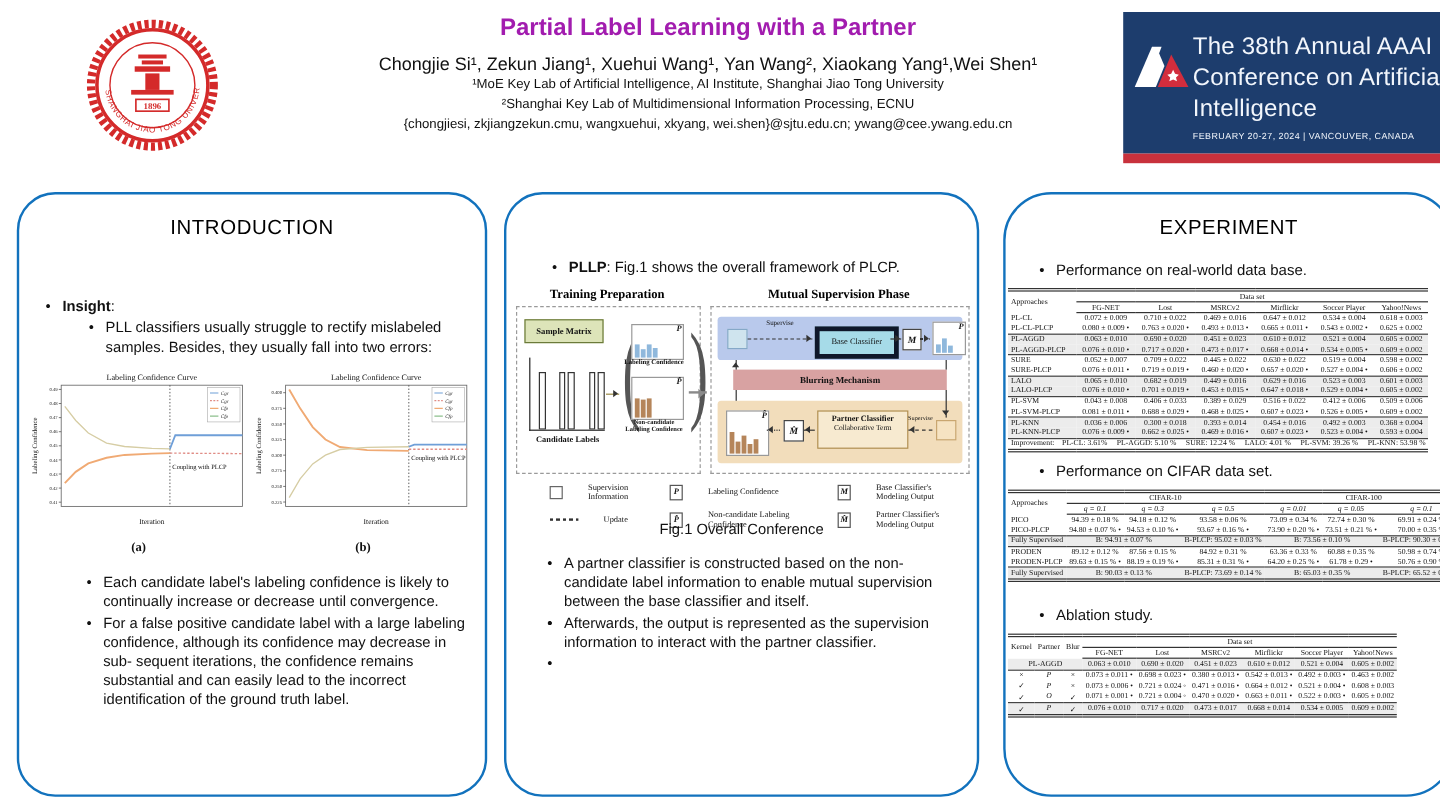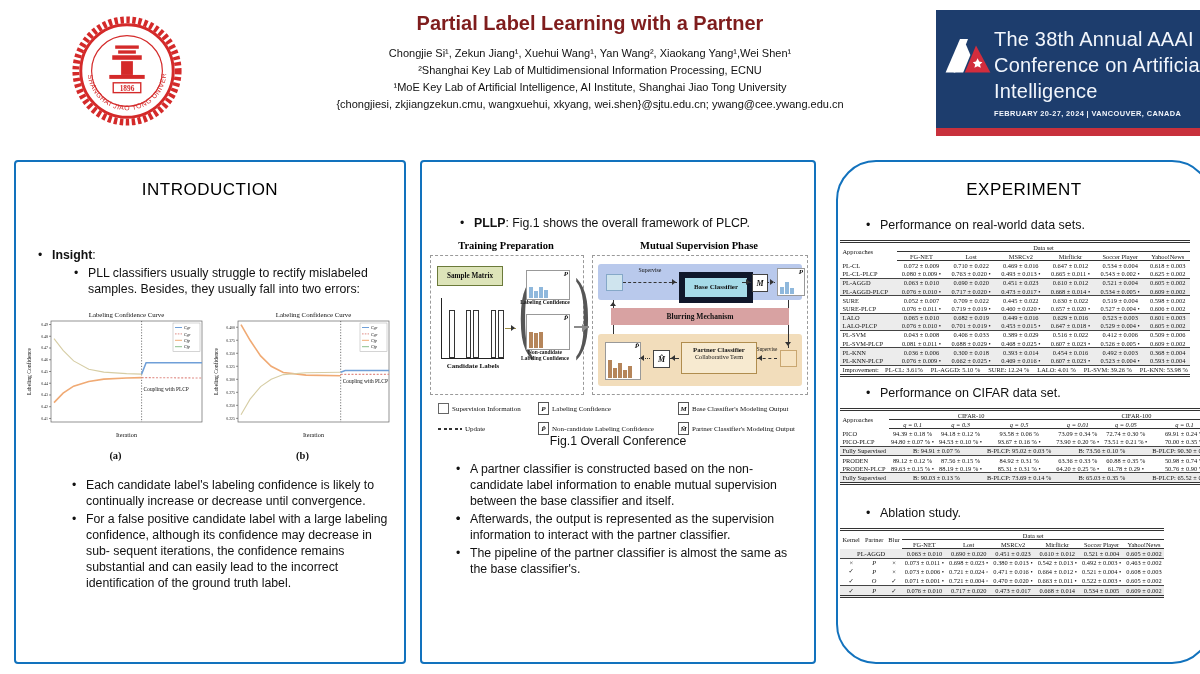--- a/index.html
+++ b/index.html
@@ -2,33 +2,33 @@
 <html><head>
 <meta charset="utf-8">
 <style>
   html,body{margin:0;padding:0;}
   body{width:1200px;height:674px;position:relative;background:#fff;overflow:hidden;
        font-family:"Liberation Sans",sans-serif;color:#111;}
 
   
   #sjtu-logo{position:absolute;left:68px;top:12px;}
   #head-center{position:absolute;left:250px;top:8px;width:680px;text-align:center;}
-  #poster-title{font-size:20px;font-weight:bold;color:#7f1d1d;margin:4px 0 10px 0;}
-  .head-line{font-size:11px;line-height:17px;}
+  #poster-title{font-size:20px;font-weight:bold;color:#a21caf;margin:4px 0 10px 0;}
+  .head-line{font-size:15px;line-height:17px;}
   .head-line.small{font-size:11px;}
   #banner{position:absolute;left:936px;top:10px;width:264px;height:118px;background:#1d3d6d;
           overflow:hidden;color:#f2f6fc;}
   #banner-red{position:absolute;left:936px;top:128px;width:264px;height:8px;background:#c8313c;}
   #banner .blines{position:absolute;left:58px;top:16px;}
   #banner .bline{font-size:20px;line-height:26px;white-space:nowrap;font-weight:400;letter-spacing:.2px;}
-  #banner .bdate{position:absolute;left:58px;top:99px;font-size:7.4px;font-weight:bold;letter-spacing:.4px;white-space:nowrap;}
+  #banner .bdate{position:absolute;left:58px;top:99px;font-size:7.4px;font-weight:normal;letter-spacing:.4px;white-space:nowrap;}
   #aaai-logo{position:absolute;left:8px;top:22px;}
 
   
-  .box{position:absolute;border:2px solid #1272bd;border-radius:4px;background:#fff;}
+  .box{position:absolute;border:2px solid #1272bd;border-radius:32px;background:#fff;}
   #box-intro{left:14px;top:160px;width:388px;height:500px;}
   #box-method{left:420px;top:160px;width:392px;height:500px;}
   #box-exp{left:836px;top:160px;width:372px;height:500px;border-radius:40px;}
   .box-title{position:absolute;top:18px;left:0;width:100%;text-align:center;font-size:17px;
              letter-spacing:.5px;color:#000;}
 
   
   .bul{position:relative;padding-left:14px;font-size:12.3px;line-height:1.3;margin-bottom:2px;}
   .bul .dot{position:absolute;left:0;top:0;}
   .abs{position:absolute;}
@@ -63,21 +63,21 @@
   .ar.lt:before{content:'';position:absolute;left:-2px;top:-3.6px;border:3px solid transparent;border-right:4px solid #333;}
   .var{position:absolute;width:0;border-left:1.1px solid #333;z-index:3;}
   .var.up:before{content:'';position:absolute;left:-3.6px;top:-1px;border:3px solid transparent;border-bottom:4px solid #333;}
   .var.dn:after{content:'';position:absolute;left:-3.6px;bottom:-1px;border:3px solid transparent;border-top:4px solid #333;}
   .paren{position:absolute;font-size:92px;font-weight:100;color:#555;transform:scaleX(.5);line-height:1;}
   #mid-arrow{position:absolute;left:144px;top:86px;width:15px;border-top:2px solid #8a8a8a;}
   #mid-arrow:after{content:'';position:absolute;right:-2px;top:-4.4px;border:4px solid transparent;border-left:5px solid #8a8a8a;}
 
   #fig-legend{position:absolute;left:16px;top:240px;width:364px;display:grid;
               grid-template-columns:100px 140px 124px;row-gap:7px;font-family:"Liberation Serif",serif;font-size:7px;}
-  .lgd{display:flex;align-items:center;gap:3px;}
+  .lgd{display:flex;align-items:center;gap:21px;margin-left:20px;}
   .lgd-box{width:9px;height:9px;border:1px solid #666;background:#fff;flex:0 0 auto;}
   .lgd-letter{width:9px;height:11px;border:1px solid #555;font-style:italic;font-weight:bold;font-size:7px;
               display:flex;align-items:center;justify-content:center;flex:0 0 auto;font-family:"Liberation Serif",serif;}
   .update-line{width:24px;height:2px;background:repeating-linear-gradient(90deg,#333 0 3px,transparent 3px 5.5px);flex:0 0 auto;}
   #fig-caption{position:absolute;left:0;width:100%;top:272px;text-align:center;font-size:12.3px;}
 
   
   .ptable{border-collapse:collapse;font-family:"Liberation Serif",serif;font-size:6.4px;color:#111;
           border-top:3px double #333;border-bottom:3px double #333;white-space:nowrap;}
   .ptable th,.ptable td{padding:0.6px 2.5px;font-weight:normal;text-align:center;}
@@ -111,22 +111,22 @@
       <path id="arc" d="M 20 60 A 40 40 0 0 0 100 60"></path>
     </defs>
   <text font-size="7" fill="#d42a2a" font-family="Liberation Sans,sans-serif" letter-spacing="0.6">
     <textPath href="#arc" startOffset="4">SHANGHAI JIAO TONG UNIVERSITY</textPath>
   </text>
 </svg>
 
 <div id="head-center">
   <div id="poster-title">Partial Label Learning with a Partner</div>
   <div class="head-line">Chongjie Si¹, Zekun Jiang¹, Xuehui Wang¹, Yan Wang², Xiaokang Yang¹,Wei Shen¹</div>
+  <div class="head-line small">¹MoE Key Lab of Artificial Intelligence, AI Institute, Shanghai Jiao Tong University</div>
   <div class="head-line small">²Shanghai Key Lab of Multidimensional Information Processing, ECNU</div>
-  <div class="head-line small">¹MoE Key Lab of Artificial Intelligence, AI Institute, Shanghai Jiao Tong University</div>
   <div class="head-line small">{chongjiesi, zkjiangzekun.cmu, wangxuehui, xkyang, wei.shen}@sjtu.edu.cn; ywang@cee.ywang.edu.cn</div>
 </div>
 
 <div id="banner">
   <svg id="aaai-logo" width="48" height="46" viewBox="0 0 60 52">
     <polygon points="2,48 20,6 30,6 14,48" fill="#fff"></polygon>
     <polygon points="12,48 27,12 33,26 24,48" fill="#fff"></polygon>
     <polygon points="26,48 40,14 58,48" fill="#d22d3d"></polygon>
     <path d="M42 30 l2 4 4 1 -3 3 1 4 -4 -2 -4 2 1 -4 -3 -3 4 -1 z" fill="#fff"></path>
   </svg>
@@ -292,21 +292,21 @@
       </div>
     </div>
 
     <div id="mid-arrow"></div>
 
     <div class="dashedbox" id="fig-right">
       <div class="band" style="left:5px;top:8px;width:204px;height:36px;background:#b9c9ec"></div>
       <div class="sq" style="left:13px;top:18px"></div>
       <div class="figtxt" style="left:30px;top:11px;width:54px;font-size:5.8px">Supervise</div>
       <div class="ar rt dashed" style="left:30px;top:26px;width:54px"></div>
-      <div class="figtxt" style="left:86px;top:16px;width:62px;height:19px;background:#a6dbe8;border:6px solid #0f172a;font-weight:bold;font-size:7px;line-height:19px">Base Classifier</div>
+      <div class="figtxt" style="left:86px;top:16px;width:62px;height:19px;background:#a6dbe8;border:4px solid #0f172a;font-weight:normal;font-size:7px;line-height:19px">Base Classifier</div>
       <div class="ar rt" style="left:149px;top:26px;width:9px"></div>
       <div class="mbox" style="left:159px;top:18px;width:14px;height:16px">M</div>
       <div class="ar rt dotted" style="left:174px;top:26px;width:8px"></div>
       <div class="mchart" style="left:184px;top:12px;width:22px;height:24px">
         <span class="plab">P</span>
         <div class="bar" style="height:7px"></div>
         <div class="bar" style="height:12px"></div>
         <div class="bar" style="height:6px"></div>
       </div>
 
@@ -365,28 +365,28 @@
         <span>Partner Classifier's  Modeling Output</span>
       </div>
   </div>
 
   <div id="fig-caption">Fig.1 Overall Conference</div>
 
   <div class="abs" style="left:34px;top:300px;width:344px">
     <div class="bul"><span class="dot">•</span><span>A partner classifier is constructed based on the non-candidate label information to enable mutual supervision between the base classifier and itself.</span></div>
     <div class="bul"><span class="dot">•</span></div>
     <div class="bul"><span class="dot">•</span><span>Afterwards, the output is represented as the supervision information to interact with the partner classifier.</span></div>
-    <div class="bul"><span class="dot">•</span><span>The pipeline of the partner classifier is almost the same as the base classifier's.</span></div>
+    <div class="bul"><span class="dot">•</span></div>
   </div>
 </div>
 
 <div class="box" id="box-exp">
   <div class="box-title">EXPERIMENT</div>
 
-  <div class="ebul" style="top:56px"><span class="dot">•</span><span>Performance on real-world data sets.</span></div>
+  <div class="ebul" style="top:56px"><span class="dot">•</span><span>Performance on real-world data base.</span></div>
   <table class="ptable abs" style="left:2px;top:78px">
       <thead>
         <tr>
           <th rowspan="2" class="l">Approaches</th>
           <th colspan="6" class="grp">Data set</th>
         </tr>
         <tr>
           <th>FG-NET</th>
           <th>Lost</th>
           <th>MSRCv2</th>

